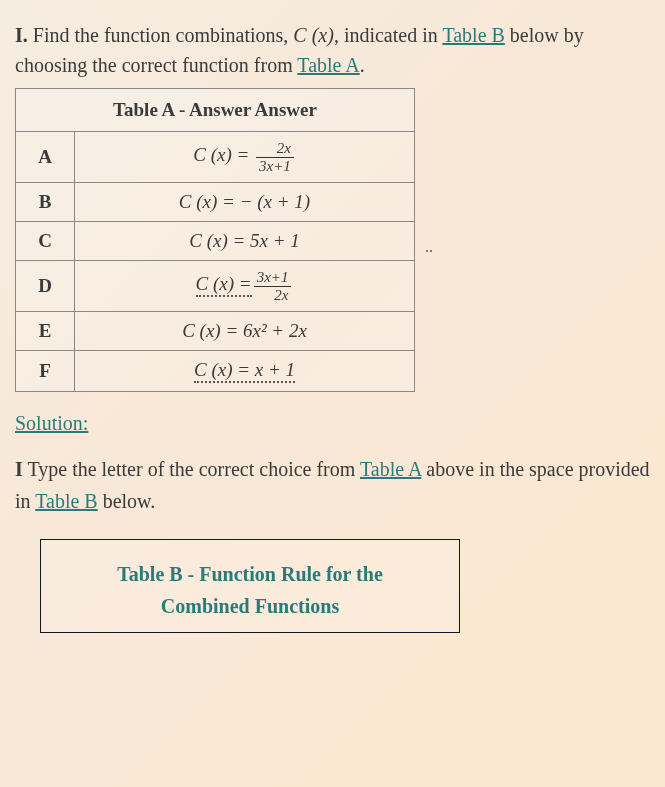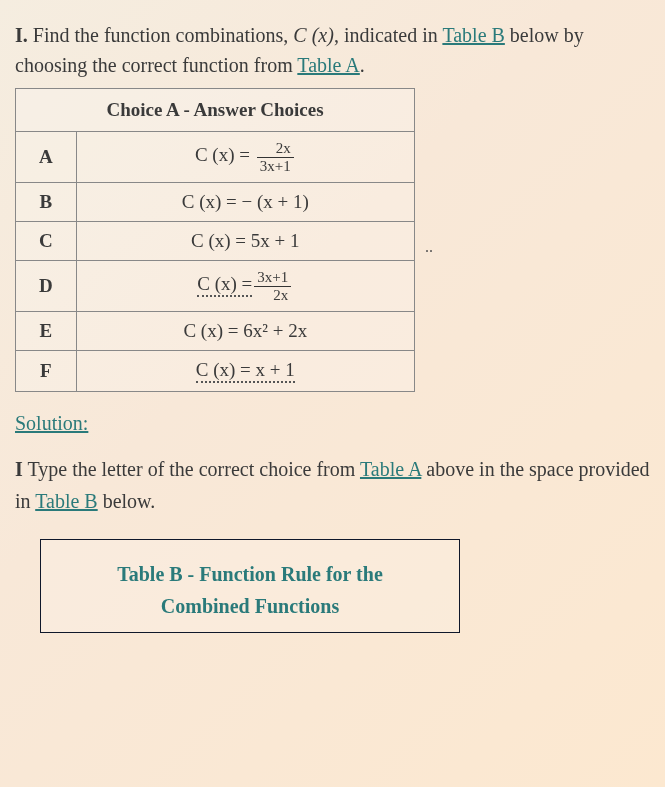--- a/index.html
+++ b/index.html
@@ -52,20 +52,21 @@
     table.tableA td {
       border: 1px solid #888;
       text-align: center;
       padding: 8px 5px;
       font-size: 19px;
     }
     .choice-letter { font-weight: bold; }
     .math {
       font-family: 'Times New Roman', serif;
       font-size: 20px;
+      font-style: italic;
     }
     .frac {
       display: inline-block;
       vertical-align: middle;
       text-align: right;
       font-size: 15px;
       line-height: 1.1;
       margin: 0 2px;
     }
     .frac .num { display: block; border-bottom: 1px solid #333; padding: 0 3px; }
@@ -118,21 +119,21 @@
 <body>
 
 <div class="prompt">
   <span class="prompt-num">I.</span><span> Find the function combinations, </span><span class="fn">C (x)</span><span>, indicated in </span><span class="link">Table B</span><span> below by choosing the correct function from </span><span class="link">Table A</span><span>.</span>
 </div>
 
 <div class="rel">
 <table class="tableA">
   <tbody>
         <tr>
-    <th class="title" colspan="2">Choice A - Answer Choices</th>
+    <th class="title" colspan="2">Table A - Answer Answer</th>
   </tr>
   <tr>
     <td class="choice-letter">A</td>
     <td class="math">
       <span>C (x) = </span><span class="frac"><span class="num">2x</span><span class="den">3x+1</span></span>
     </td>
   </tr>
   <tr>
     <td class="choice-letter">B</td>
     <td class="math">C (x) = − (x + 1)</td>

